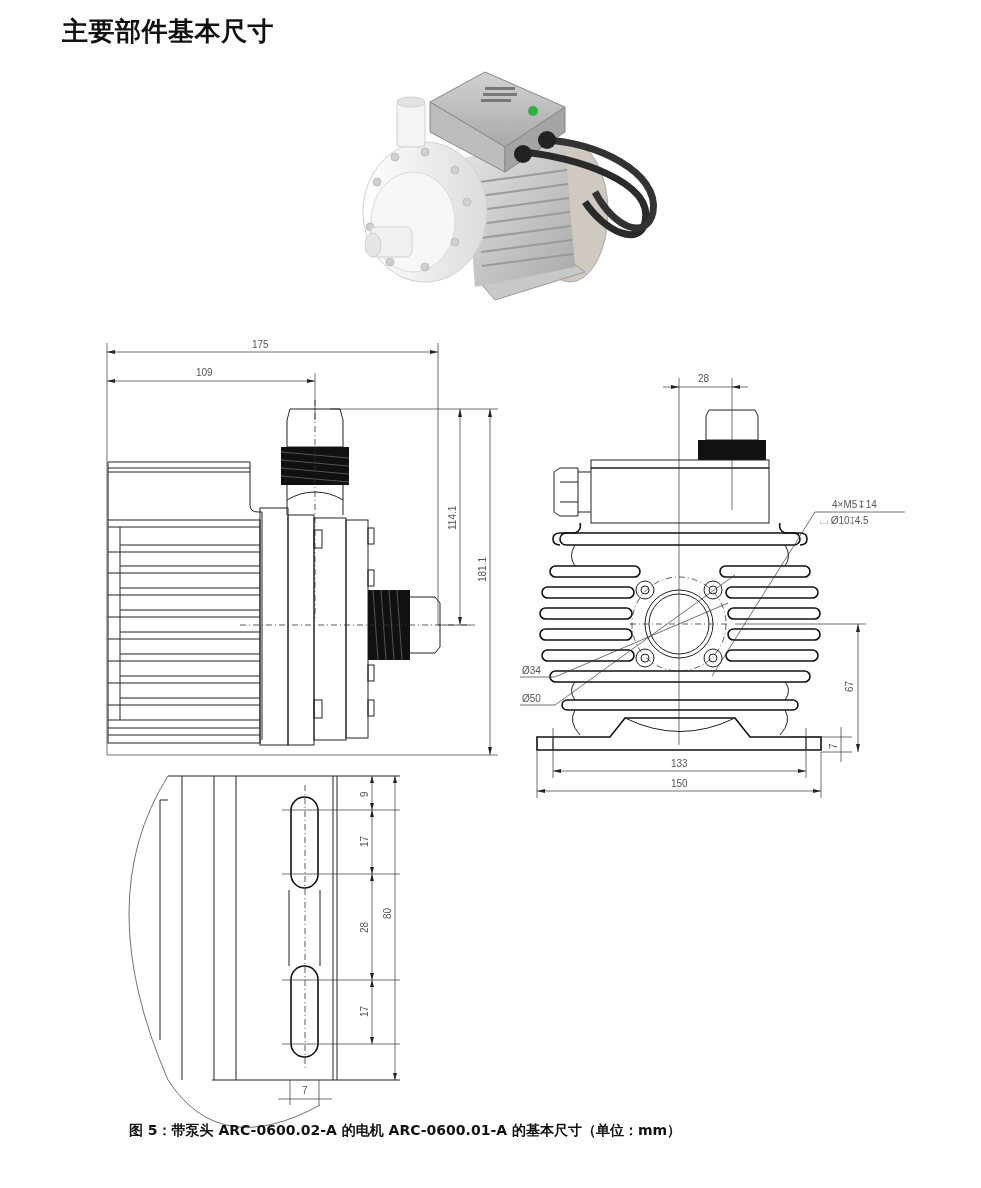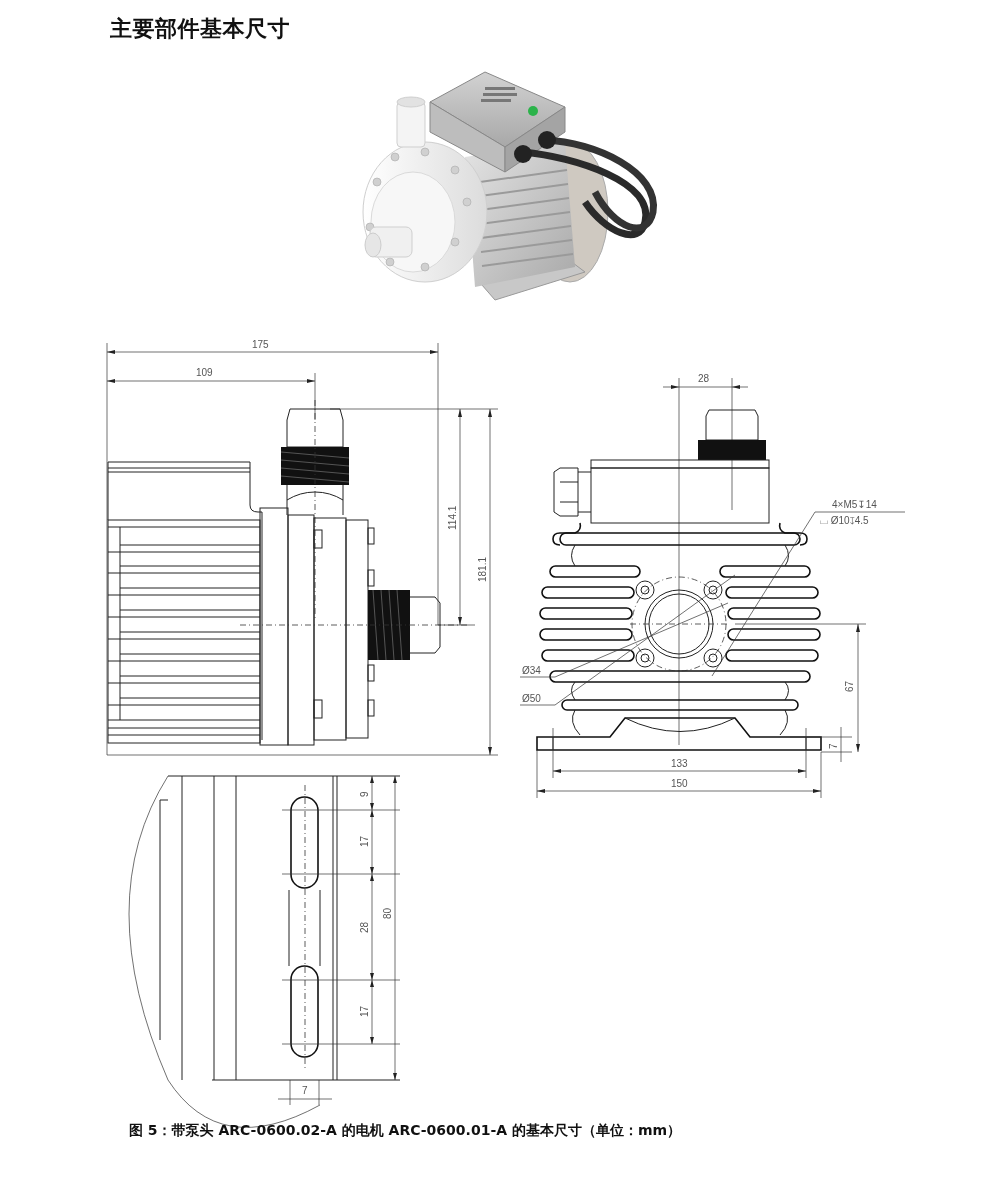--- a/index.html
+++ b/index.html
@@ -1,17 +1,17 @@
 <!DOCTYPE html>
 <html><head>
 <meta charset="utf-8">
 <style>
   html,body{margin:0;padding:0;background:#ffffff;}
   body{width:981px;height:1188px;position:relative;overflow:hidden;font-family:"DejaVu Sans","Liberation Sans",sans-serif;}
-  .heading{position:absolute;left:62px;top:14px;font-size:22px;font-weight:bold;color:#111;letter-spacing:0.5px;font-family:"DejaVu Sans",sans-serif;margin-left:48px;}
+  .heading{position:absolute;left:62px;top:14px;font-size:26px;font-weight:bold;color:#111;letter-spacing:0.5px;font-family:"DejaVu Sans",sans-serif;}
   .photo{position:absolute;left:355px;top:62px;width:310px;height:250px;}
   .drawing{position:absolute;left:0;top:0;width:981px;height:1188px;}
   .caption{position:absolute;left:0;width:810px;top:1122px;text-align:center;font-size:14px;font-weight:bold;color:#111;font-family:"DejaVu Sans",sans-serif;}
   .dim{font-family:"Liberation Sans Narrow","Liberation Sans",sans-serif;font-size:10px;fill:#555;}
   .ln{stroke:#222;stroke-width:1;fill:none;}
   .thin{stroke:#333;stroke-width:0.7;fill:none;}
   .thick{stroke:#111;stroke-width:1.6;fill:none;}
   .dash{stroke:#333;stroke-width:0.8;fill:none;stroke-dasharray:6 3 1 3;}
 </style>
 </head>

